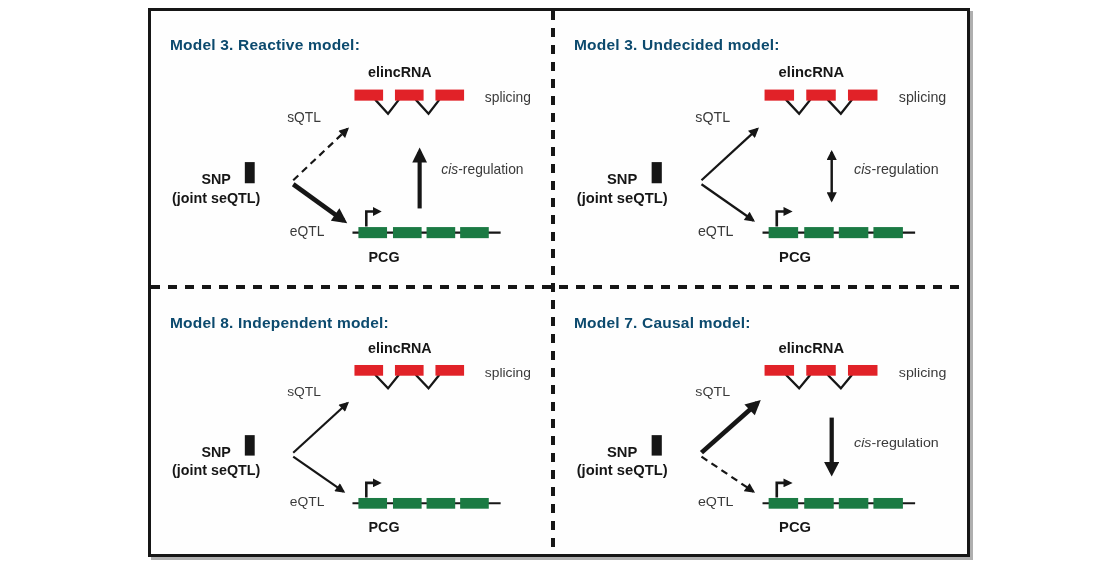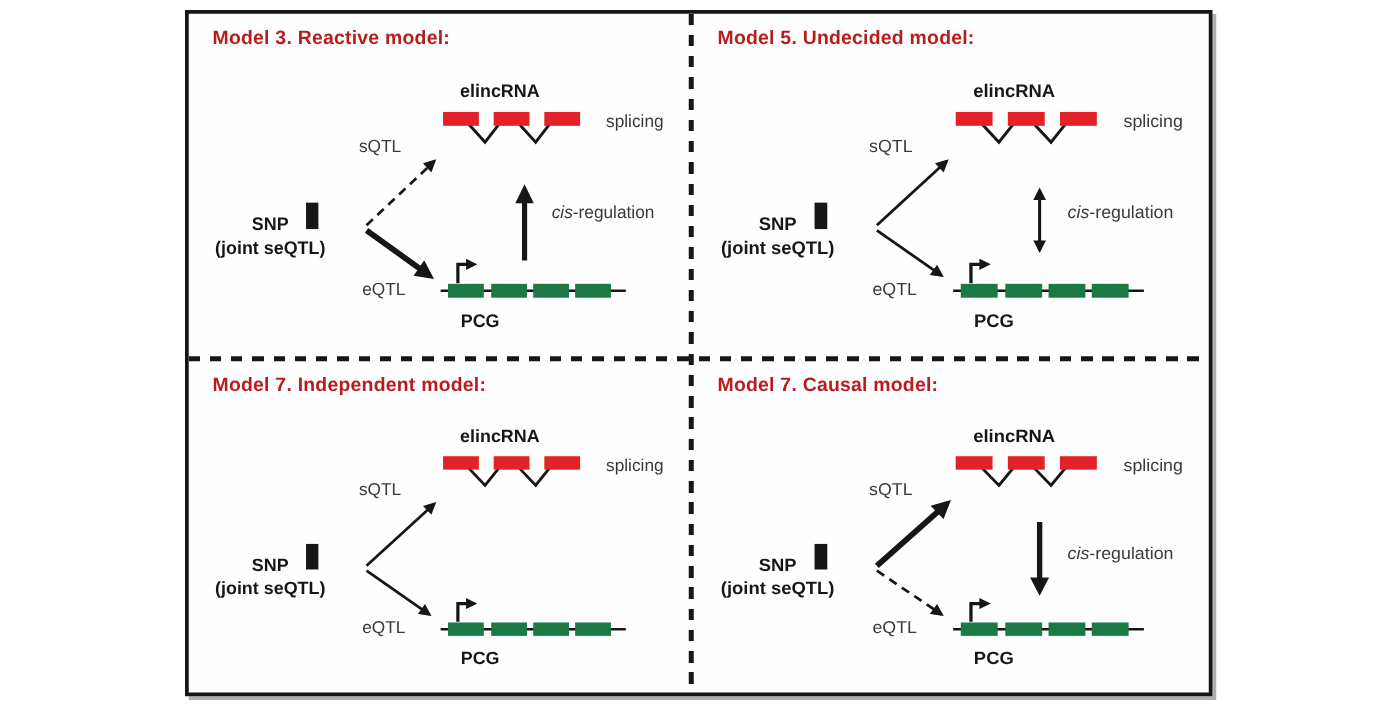--- a/index.html
+++ b/index.html
@@ -17,22 +17,22 @@
   .divider-h{
     position:absolute;left:0;top:274px;width:100%;height:4px;
     background:repeating-linear-gradient(90deg,#161616 0 9px,transparent 9px 17px);
   }
   .quadrant{position:absolute;overflow:hidden;}
   .q-tl{left:0;top:0;width:400px;height:274px;}
   .q-tr{left:404px;top:0;width:412px;height:274px;}
   .q-bl{left:0;top:278px;width:400px;height:265px;}
   .q-br{left:404px;top:278px;width:412px;height:265px;}
   .q-title{
-    position:absolute;left:19px;top:11px;
-    font-size:15.5px;font-weight:700;color:#b91c1c;letter-spacing:.2px;white-space:nowrap;
+    position:absolute;left:19px;top:25px;
+    font-size:15.5px;font-weight:700;color:#0c4a6e;letter-spacing:.2px;white-space:nowrap;
   }
   .diagram{position:absolute;left:0;top:0;width:100%;height:100%;}
   svg text{font-family:"Liberation Sans", sans-serif;}
   .lbl-bold{font-weight:700;fill:#161616;font-size:14.5px;}
   .lbl-gray{fill:#3a3a3a;font-size:14px;}
 </style>
 </head>
 <body>
 
 <div class="canvas">
@@ -128,21 +128,21 @@
   <text class="lbl-gray" x="294" y="162"><tspan font-style="italic">cis</tspan><tspan>-regulation</tspan></text>
 
   <line x1="204" y1="220" x2="354" y2="220" stroke="#161616" stroke-width="2"></line>
   <rect x="210" y="214.5" width="29" height="11" fill="#1b7a43"></rect>
   <rect x="245" y="214.5" width="29" height="11" fill="#1b7a43"></rect>
   <rect x="279" y="214.5" width="29" height="11" fill="#1b7a43"></rect>
   <rect x="313" y="214.5" width="29" height="11" fill="#1b7a43"></rect>
   <path d="M218,214 L218,199 L230,199" fill="none" stroke="#161616" stroke-width="2.6" marker-end="url(#model-4-ah-prom)"></path>
   <text class="lbl-bold" x="236" y="249" text-anchor="middle">PCG</text>
   </svg>
-      <div class="q-title">Model 5. Undecided model:</div>
+      <div class="q-title">Model 3. Undecided model:</div>
     </section>
 
     <section class="quadrant q-bl">
       <svg class="diagram" viewBox="0 0 405 272" preserveAspectRatio="none">
   <defs>
     <marker id="model-1-ah-thin" viewBox="0 0 10 10" markerWidth="11" markerHeight="10" refX="8" refY="5" orient="auto" markerUnits="userSpaceOnUse">
               <path d="M0,0 L10,5 L0,10 z" fill="#161616"></path>
             </marker>
     <marker id="model-1-ah-thin-rev" viewBox="0 0 10 10" markerWidth="11" markerHeight="10" refX="8" refY="5" orient="auto-start-reverse" markerUnits="userSpaceOnUse">
               <path d="M0,0 L10,5 L0,10 z" fill="#161616"></path>
@@ -174,21 +174,21 @@
   <line x1="144" y1="172" x2="195" y2="208" stroke="#161616" stroke-width="2.2" marker-end="url(#model-1-ah-thin)"></line>
 
   <line x1="204" y1="220" x2="354" y2="220" stroke="#161616" stroke-width="2"></line>
   <rect x="210" y="214.5" width="29" height="11" fill="#1b7a43"></rect>
   <rect x="245" y="214.5" width="29" height="11" fill="#1b7a43"></rect>
   <rect x="279" y="214.5" width="29" height="11" fill="#1b7a43"></rect>
   <rect x="313" y="214.5" width="29" height="11" fill="#1b7a43"></rect>
   <path d="M218,214 L218,199 L230,199" fill="none" stroke="#161616" stroke-width="2.6" marker-end="url(#model-1-ah-prom)"></path>
   <text class="lbl-bold" x="236" y="249" text-anchor="middle">PCG</text>
   </svg>
-      <div class="q-title">Model 7. Independent model:</div>
+      <div class="q-title">Model 8. Independent model:</div>
     </section>
 
     <section class="quadrant q-br">
       <svg class="diagram" viewBox="0 0 405 272" preserveAspectRatio="none">
   <defs>
     <marker id="model-2-ah-thin" viewBox="0 0 10 10" markerWidth="11" markerHeight="10" refX="8" refY="5" orient="auto" markerUnits="userSpaceOnUse">
               <path d="M0,0 L10,5 L0,10 z" fill="#161616"></path>
             </marker>
     <marker id="model-2-ah-thin-rev" viewBox="0 0 10 10" markerWidth="11" markerHeight="10" refX="8" refY="5" orient="auto-start-reverse" markerUnits="userSpaceOnUse">
               <path d="M0,0 L10,5 L0,10 z" fill="#161616"></path>

